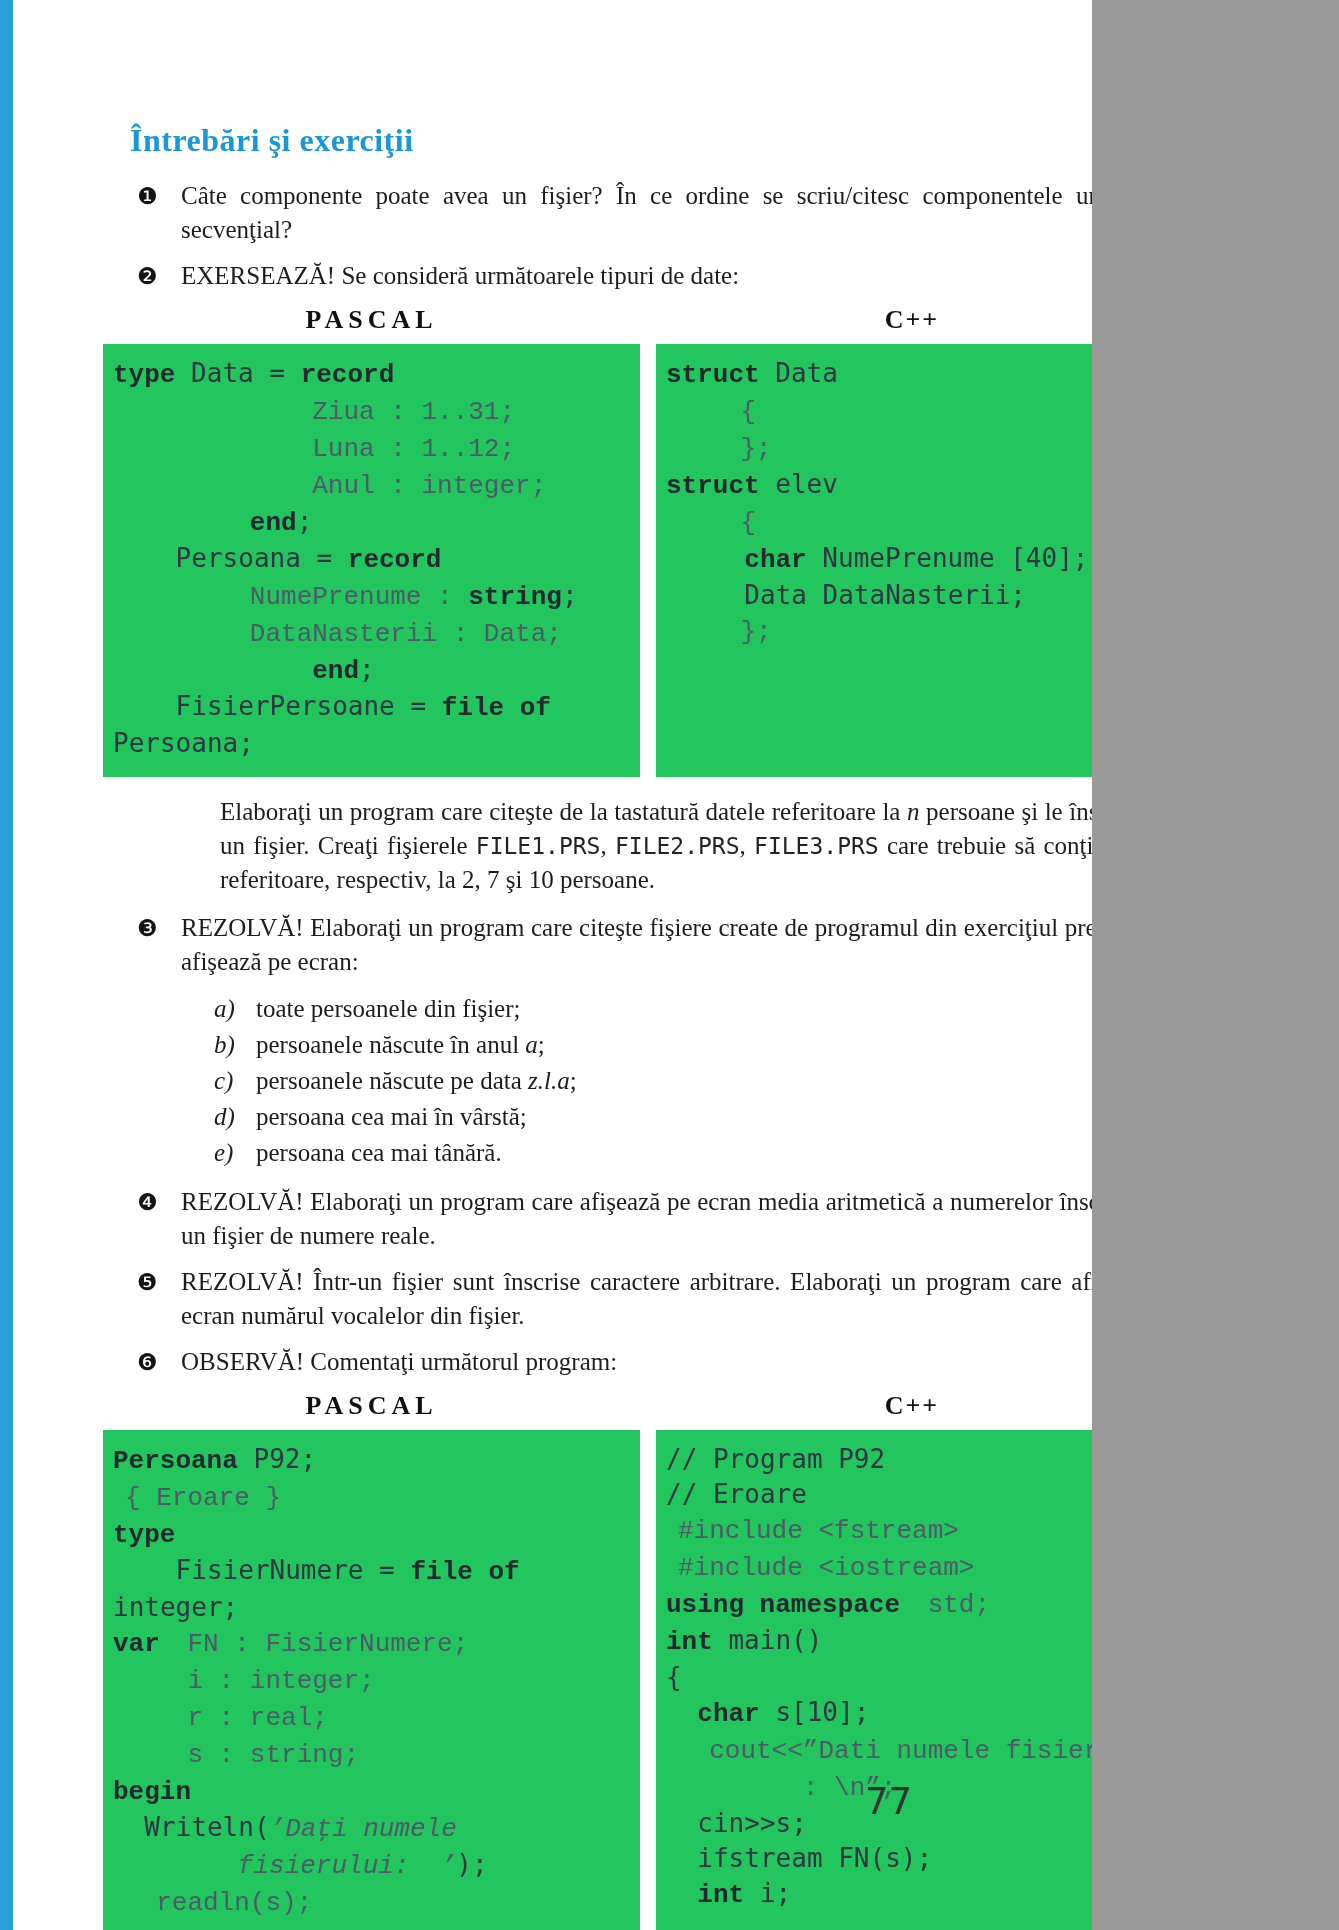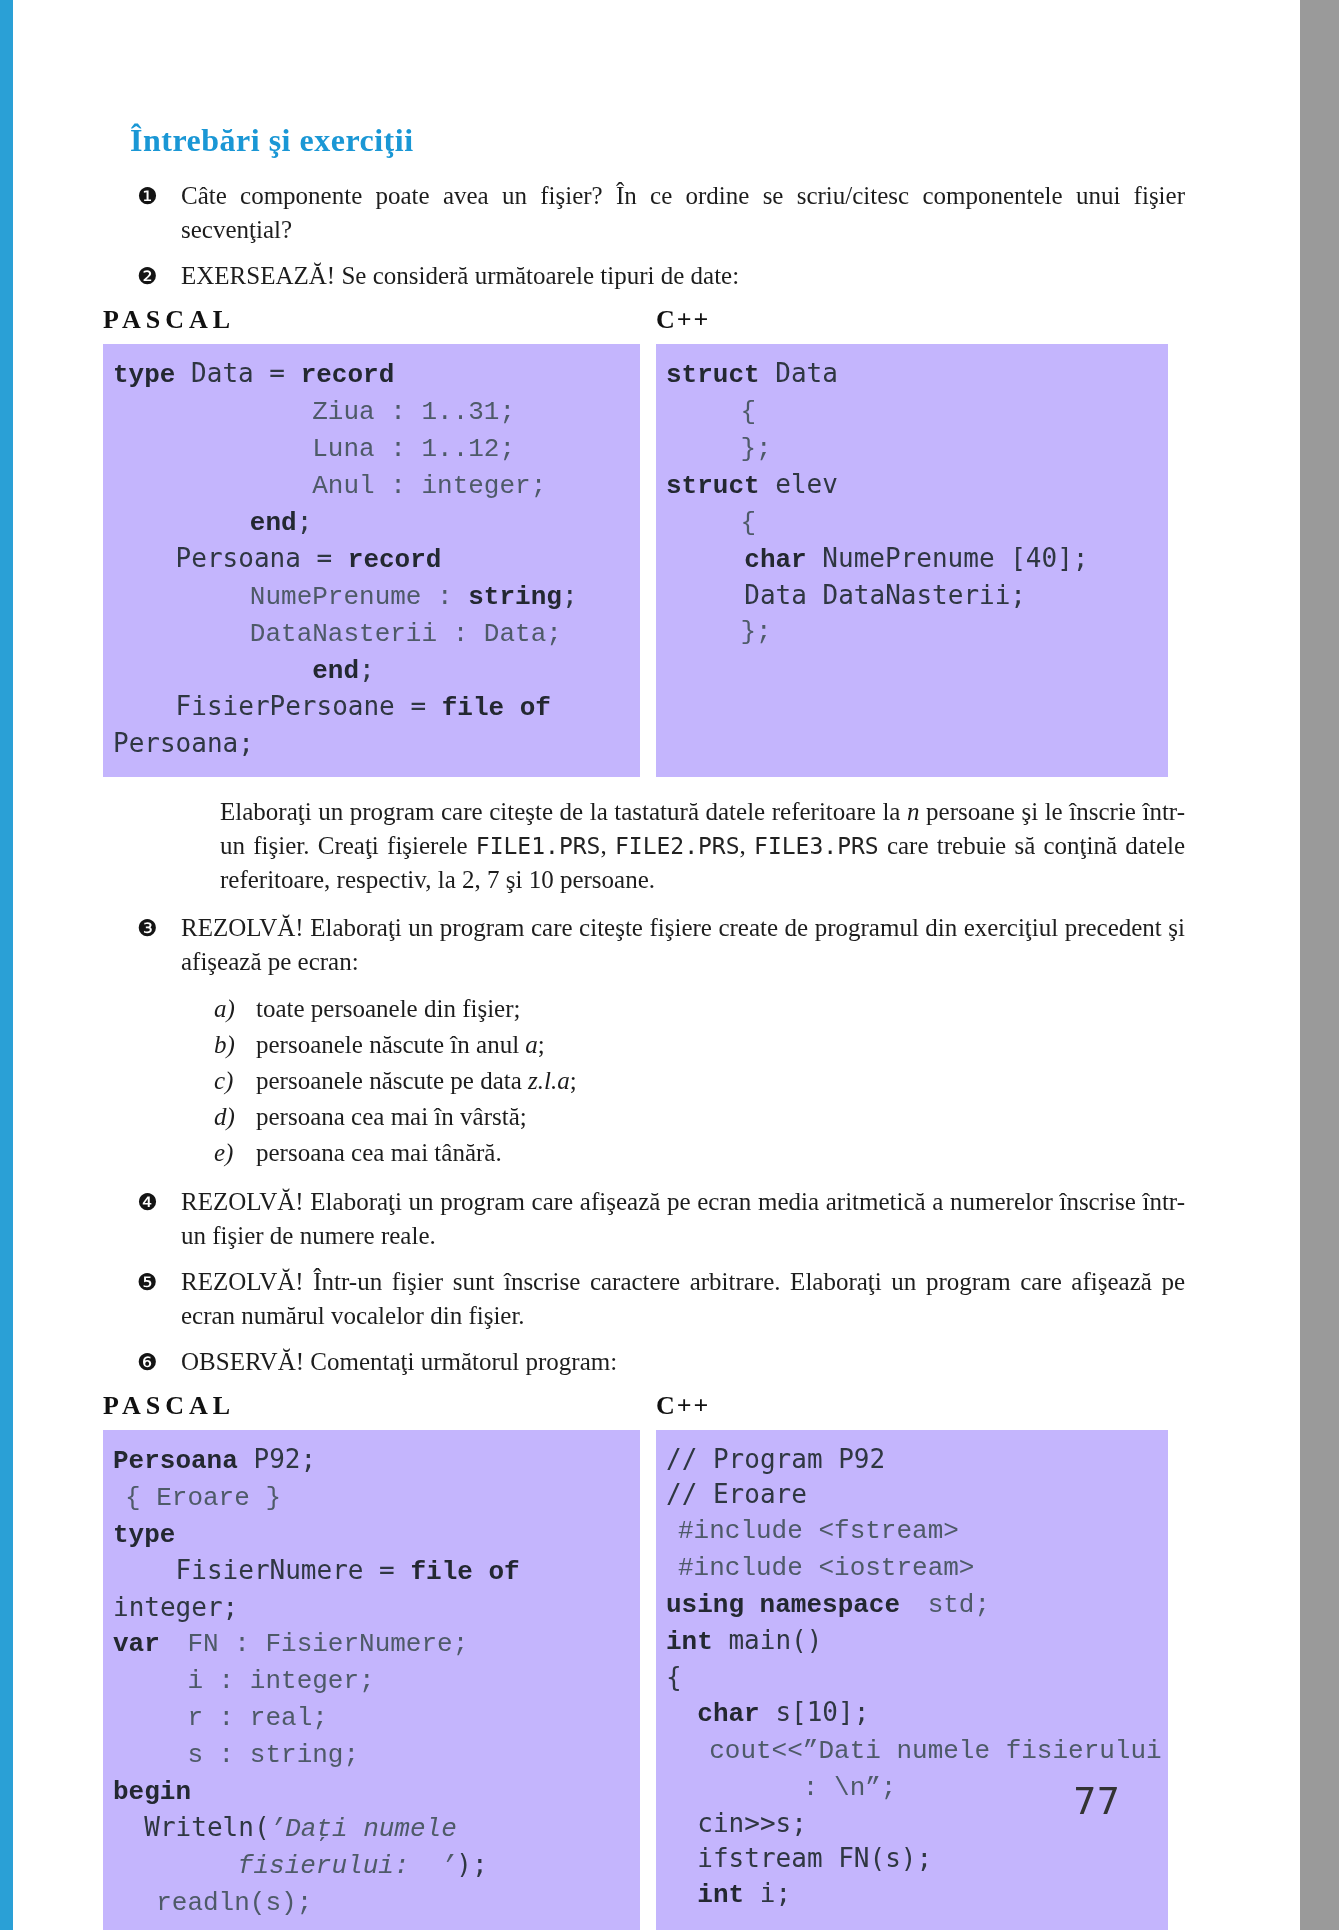--- a/index.html
+++ b/index.html
@@ -1,37 +1,37 @@
 <!DOCTYPE html>
 <html><head>
 <meta charset="utf-8">
 <style>
   html,body{margin:0;padding:0;background:#9a9a9a;}
-  .page{position:relative;width:1300px;height:1930px;background:#ffffff;overflow:hidden;
+  .page{position:relative;width:1092px;height:1930px;background:#ffffff;overflow:hidden;
         font-family:"Liberation Serif",serif;color:#1d1d1d;}
   .leftbar{position:absolute;left:0;top:0;width:13px;height:1930px;background:#2aa0d6;}
   .content{position:absolute;left:103px;top:0;width:1082px;padding-top:122px;}
   h1.title{font-family:"Liberation Serif",serif;color:#1a97d5;font-size:32px;font-weight:bold;
            margin:0 0 20px 27px;letter-spacing:.5px;}
   .li{display:flex;margin:0 0 12px 34px;}
   .li .marker{flex:0 0 44px;font-family:"DejaVu Sans",sans-serif;font-size:23px;line-height:34px;color:#141414;}
   .li .txt{flex:1;font-size:25px;line-height:34px;text-align:justify;}
   .para{margin:18px 0 14px 117px;font-size:25px;line-height:34px;text-align:justify;}
   .seg-i{font-style:italic;}
   .seg-m{font-family:"DejaVu Sans Mono",monospace;font-size:23px;color:#222;}
   .sub{margin:2px 0 14px 111px;}
   .subli{display:flex;}
   .subli .sm{flex:0 0 42px;font-style:italic;font-size:25px;line-height:36px;}
   .subli .txt{font-size:25px;line-height:36px;}
   .tbl{margin:4px 0 12px 0;}
   .thead{display:grid;grid-template-columns:537px 512px;column-gap:16px;margin:10px 0 9px 0;}
-  .th{font-weight:bold;font-size:26px;letter-spacing:5px;color:#111;}
+  .th{text-align:center;font-weight:bold;font-size:26px;letter-spacing:5px;color:#111;}
   .th.cpp{letter-spacing:2px;}
   .trow{display:grid;grid-template-columns:537px 512px;column-gap:16px;}
-  .panel{background:#c4b5fd;padding:12px 10px 16px 10px;font-size:26px;line-height:35px;}
+  .panel{background:#22c55e;padding:12px 10px 16px 10px;font-size:26px;line-height:35px;}
   .cl{white-space:pre;}
   .c-kw{font-family:"Liberation Mono",monospace;font-weight:bold;color:#232831;}
   .c-dk{font-family:"DejaVu Sans Mono",monospace;color:#2f3742;}
   .c-lt{font-family:"Liberation Mono",monospace;color:#4e5a68;margin-left:12px;}
   .c-it{font-family:"Liberation Mono",monospace;font-style:italic;color:#4e5a68;}
   .pagenum{position:absolute;right:180px;top:1780px;font-family:"DejaVu Sans",sans-serif;
            font-size:37px;color:#333;}
 </style>
 </head>
 <body>

